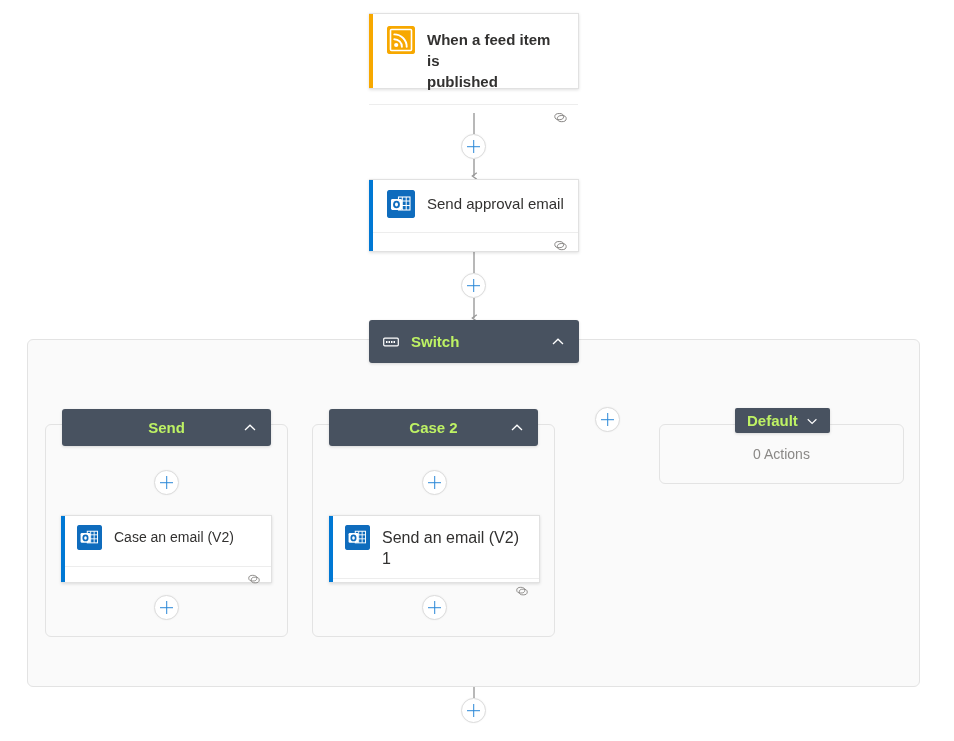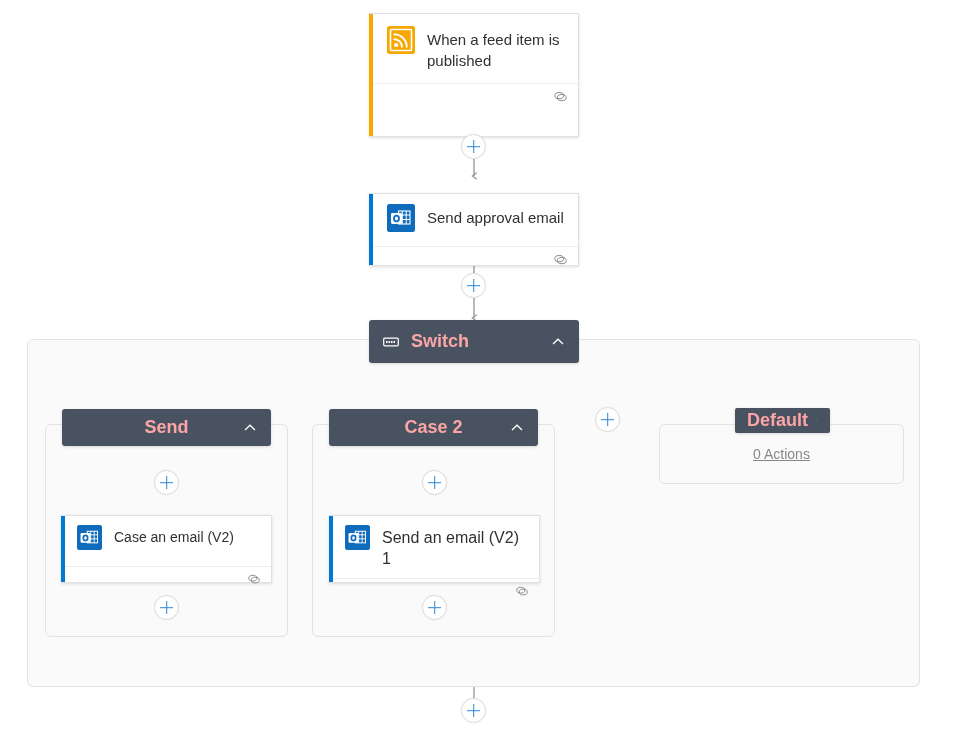--- a/index.html
+++ b/index.html
@@ -93,36 +93,35 @@
     border-radius: 6px;
     background: #fafafa;
     box-sizing: border-box;
     display: flex;
     align-items: center;
     justify-content: center;
   }
   .default-box .empty-label {
     font-size: 14px;
     color: #8a8886;
-    text-decoration: underline;
   }
 
   
   .dark-head {
     position: absolute;
     background: #485260;
     border-radius: 3px;
     box-sizing: border-box;
     display: flex;
     align-items: center;
     box-shadow: 0 1px 3px rgba(0,0,0,.14);
   }
   .dark-head .dh-title {
-    color: #fca5a5;
-    font-size: 18px;
+    color: #bef264;
+    font-size: 15px;
     font-weight: bold;
   }
   .dark-head.switch-head {
     padding: 0 14px;
     justify-content: flex-start;
   }
   .dark-head.switch-head .dh-title { margin-left: 12px; }
   .dark-head.case-head {
     justify-content: center;
     padding: 0 14px;
@@ -213,21 +212,21 @@
       <line x1="434" y1="495" x2="434" y2="517"></line>
       <line x1="434" y1="583" x2="434" y2="596"></line>
 
       <line x1="725" y1="420" x2="742" y2="420"></line>
       <line x1="823" y1="420" x2="840" y2="420"></line>
 
       <line x1="474" y1="687" x2="474" y2="698"></line>
     </g>
   </svg>
 
-  <div class="card" style="left:369px; top:13px; width:210px; height:124px;">
+  <div class="card" style="left:369px; top:13px; width:210px; height:76px;font-weight:bold;">
     <div class="stripe" style="background:#f7a800;"></div>
     <div class="card-head">
       <svg class="nicon" viewBox="0 0 28 28">
         <rect x="0" y="0" width="28" height="28" rx="1.5" fill="#f7a800"></rect>
         <rect x="3.5" y="3.5" width="21" height="21" rx="1" fill="none" stroke="#ffffff" stroke-width="1.6"></rect>
         <circle cx="9.2" cy="19" r="2.1" fill="#ffffff"></circle>
         <path d="M7.3,13.2 a7.6,7.6 0 0 1 7.6,7.6" fill="none" stroke="#ffffff" stroke-width="1.9" stroke-linecap="round"></path>
         <path d="M7.3,8.4 a12.4,12.4 0 0 1 12.4,12.4" fill="none" stroke="#ffffff" stroke-width="1.9" stroke-linecap="round"></path>
       </svg>
       <div class="card-title">When a feed item is
@@ -236,21 +235,21 @@
     <div class="card-foot">
       <svg class="copy-icon" width="15" height="13" viewBox="0 0 15 13">
         <ellipse cx="6.2" cy="5.6" rx="4.4" ry="3.1" fill="none" stroke="#8a8886" stroke-width="1"></ellipse>
         <ellipse cx="8.8" cy="7.6" rx="4.4" ry="3.1" fill="none" stroke="#8a8886" stroke-width="1"></ellipse>
       </svg>
     </div>
   </div>
 
   <div class="plus" style="left:461px; top:134px;"></div>
 
-  <div class="card" style="left:369px; top:179px; width:210px; height:73px;margin-top:14px;">
+  <div class="card" style="left:369px; top:179px; width:210px; height:73px;">
     <div class="stripe" style="background:#0078d4;"></div>
     <div class="card-head" style="padding-top:10px; padding-bottom:10px;">
       <svg class="nicon" viewBox="0 0 28 28">
         <rect x="0" y="0" width="28" height="28" rx="1.5" fill="#0f6cbd"></rect>
         <rect x="11.5" y="7" width="11.5" height="13" fill="none" stroke="#ffffff" stroke-width="1.1"></rect>
         <line x1="11.5" y1="11" x2="23" y2="11" stroke="#ffffff" stroke-width="1"></line>
         <line x1="15.3" y1="7" x2="15.3" y2="20" stroke="#ffffff" stroke-width="1"></line>
         <line x1="19.2" y1="7" x2="19.2" y2="20" stroke="#ffffff" stroke-width="1"></line>
         <line x1="11.5" y1="15.5" x2="23" y2="15.5" stroke="#ffffff" stroke-width="1"></line>
         <rect x="4" y="9" width="11" height="11" rx="1.4" fill="#ffffff"></rect>

